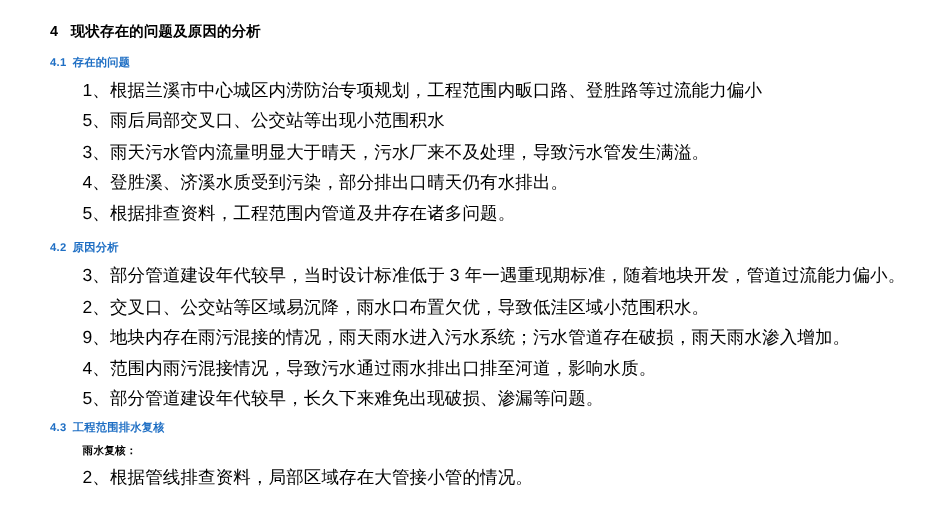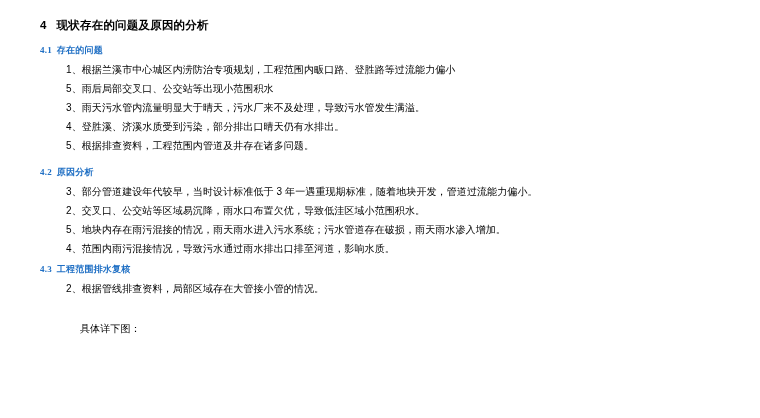--- a/index.html
+++ b/index.html
@@ -30,34 +30,33 @@
   }
   .h1 .num {
     margin-right: 10px;
   }
   .h2 {
     font-size: 9px;
     font-weight: bold;
     color: #1f6fc4;
     margin: 0 0 6px 14px;
     letter-spacing: 0.2px;
-    font-family: Liberation Serif, serif;
   }
   .h2 .num {
     margin-right: 5px;
   }
   .h3 {
     font-size: 8.5px;
     font-weight: bold;
     color: #000000;
     margin: 0 0 5px 40px;
     letter-spacing: 0.2px;
   }
   .para {
-    font-size: 10px;
+    font-size: 14px;
     line-height: 1.35;
     color: #000000;
     margin: 0 0 5.5px 40px;
     letter-spacing: 0.1px;
     white-space: nowrap;
   }
   .para.indent2 {
     margin-left: 54px;
     margin-top: 26px;
   }
@@ -92,25 +91,27 @@
   </div>
 
   <div class="spacer-sm"></div>
 
   <div class="block">
     <div class="h2">
       <span class="num">4.2</span><span>原因分析</span>
     </div>
     <p class="para">3、部分管道建设年代较早，当时设计标准低于 3 年一遇重现期标准，随着地块开发，管道过流能力偏小。</p>
     <p class="para">2、交叉口、公交站等区域易沉降，雨水口布置欠优，导致低洼区域小范围积水。</p>
-    <p class="para">5、地块内存在雨污混接的情况，雨天雨水进入污水系统；污水管道存在破损，雨天雨水渗入增加。</p>
+    <p class="para">9、地块内存在雨污混接的情况，雨天雨水进入污水系统；污水管道存在破损，雨天雨水渗入增加。</p>
     <p class="para">4、范围内雨污混接情况，导致污水通过雨水排出口排至河道，影响水质。</p>
+    <p class="para">5、部分管道建设年代较早，长久下来难免出现破损、渗漏等问题。</p>
   </div>
 
   <div class="block last">
     <div class="h2">
       <span class="num">4.3</span><span>工程范围排水复核</span>
     </div>
+    <div class="h3">雨水复核：</div>
     <p class="para">2、根据管线排查资料，局部区域存在大管接小管的情况。</p>
     <p class="para indent2">具体详下图：</p>
   </div>
 
 </div>
 
 </body></html>

